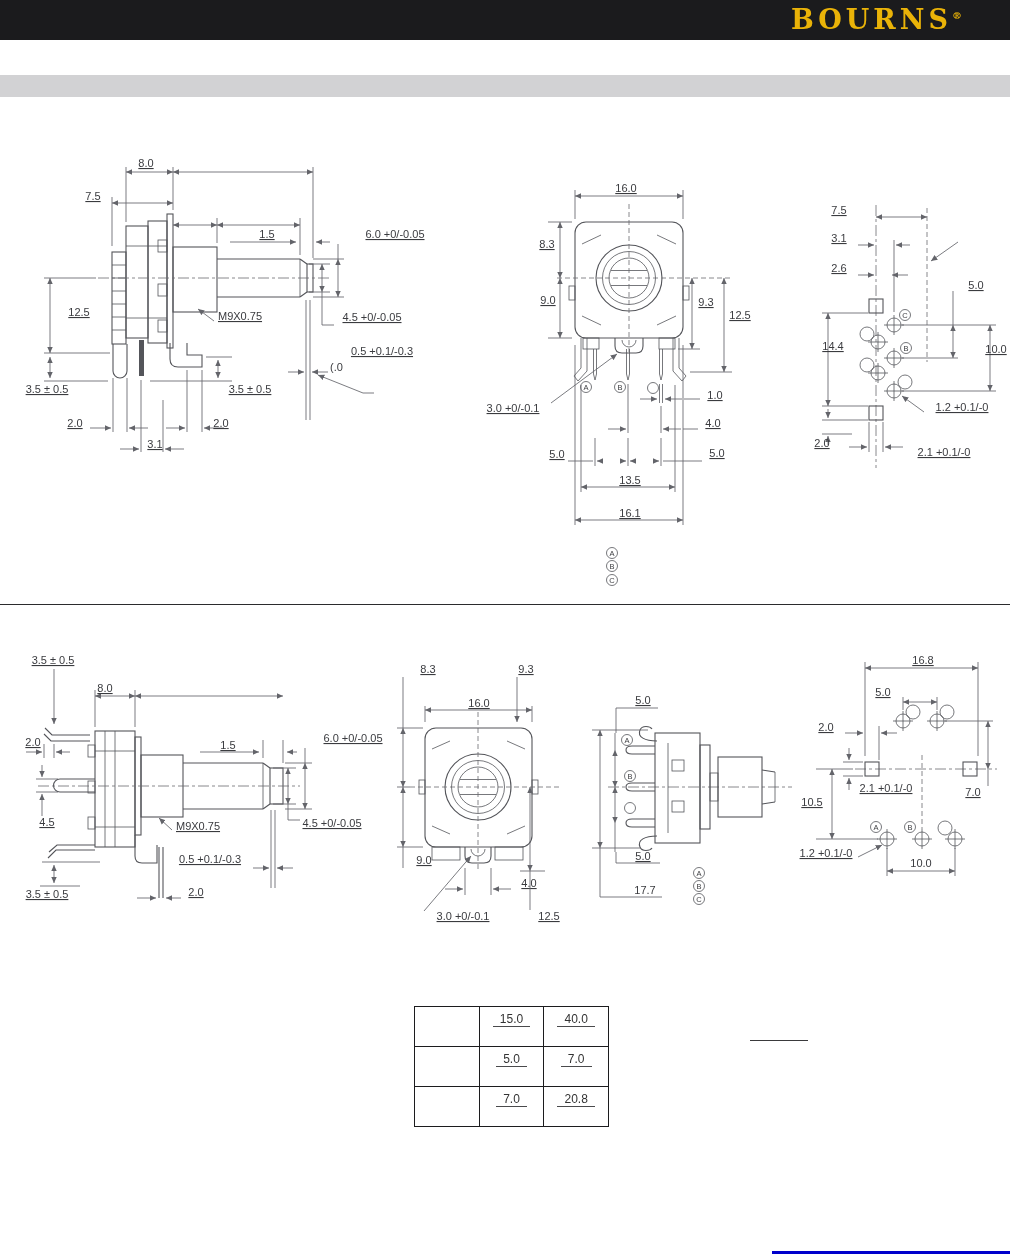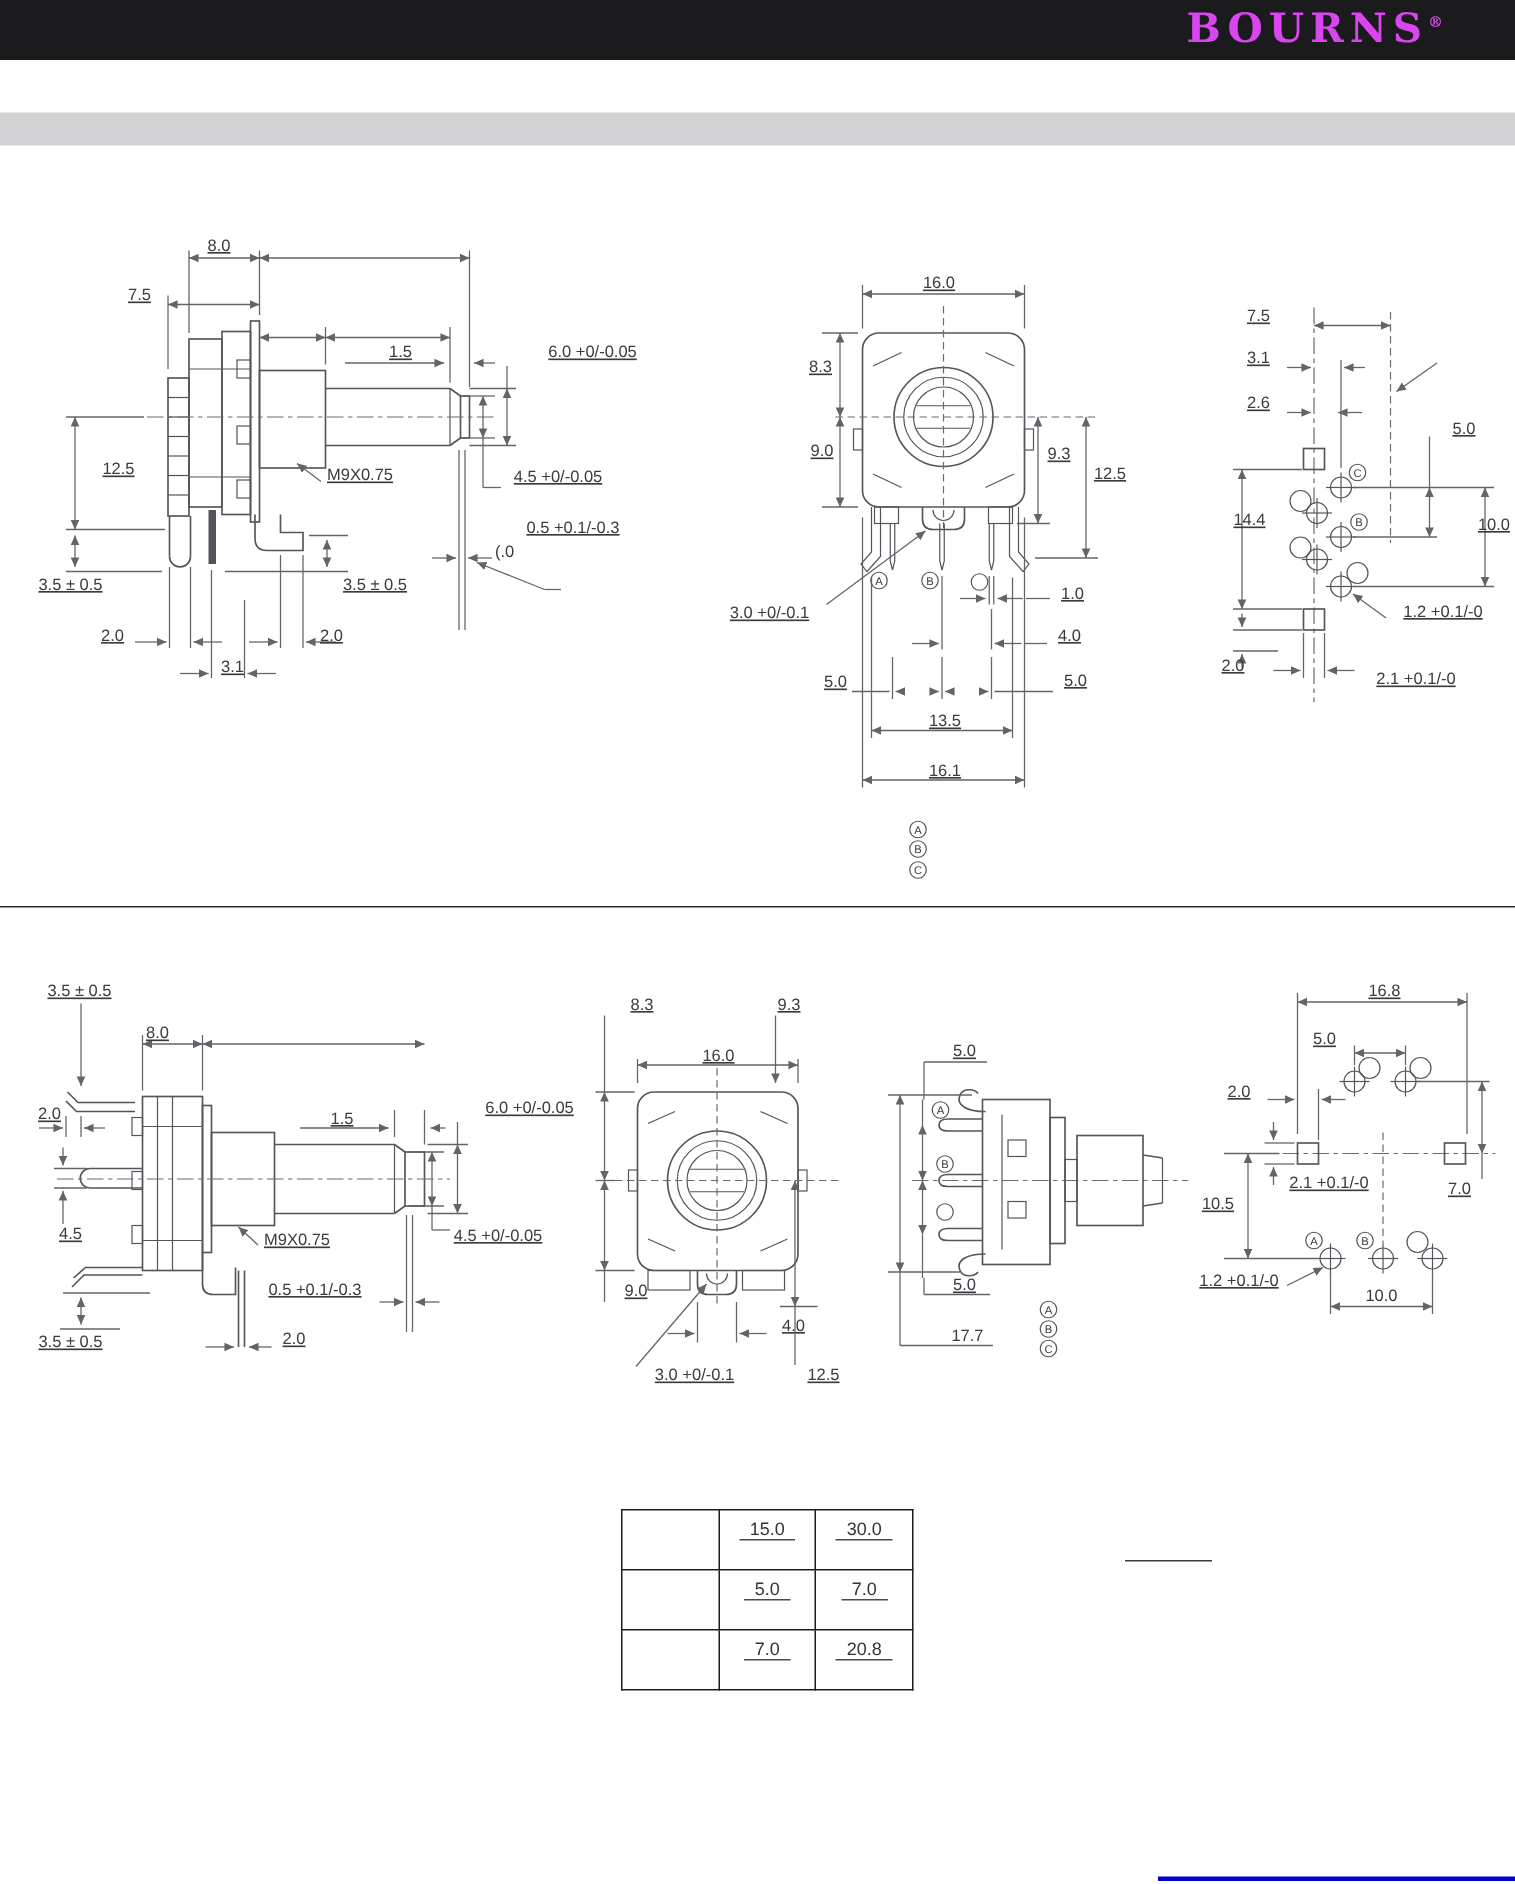--- a/index.html
+++ b/index.html
@@ -1,19 +1,19 @@
 <!DOCTYPE html>
 <html><head>
 <meta charset="utf-8">
 <style>
   html,body{margin:0;padding:0;background:#fff;}
   .page{position:relative;width:1010px;height:1256px;background:#fff;overflow:hidden;
         font-family:"Liberation Sans",sans-serif;}
   .topbar{position:absolute;left:0;top:0;width:1010px;height:40px;background:#1b1b1d;}
-  .logo{position:absolute;right:48px;top:4px;color:#d946ef;font-family:"DejaVu Serif",serif;
+  .logo{position:absolute;right:48px;top:4px;color:#eab308;font-family:"DejaVu Serif",serif;
         font-weight:800;font-size:27px;letter-spacing:4px;}
   .logo sup{font-size:10px;letter-spacing:0;vertical-align:super;}
   .graybar{position:absolute;left:0;top:75px;width:1010px;height:22px;background:#d2d2d4;}
   .divider{position:absolute;left:0;top:604px;width:1010px;height:0;border-top:1.6px solid #2b2b2d;}
   .shortline{position:absolute;left:750px;top:1040px;width:58px;height:0;border-top:1.5px solid #3a3a3c;}
   .bluerule{position:absolute;left:772px;top:1251px;width:238px;height:3px;background:#0000cc;}
   svg.draw{position:absolute;left:0;top:0;}
   svg text{font:11px "Liberation Sans",sans-serif;fill:#3a3b3f;}
   svg text.sm{font-size:7.5px;}
   .u{text-decoration:underline;}
@@ -545,21 +545,21 @@
       <line x1="887" y1="871" x2="955" y2="871" class="d" marker-start="url(#arw)" marker-end="url(#arw)"></line>
       <text text-anchor="middle" x="921" y="867">10.0</text>
     </g>
   </svg>
 
   <table class="dimtable">
     <tbody>
       <tr>
         <td></td>
         <td><span>15.0</span></td>
-        <td><span>30.0</span></td>
+        <td><span>40.0</span></td>
       </tr>
       <tr>
         <td></td>
         <td><span>5.0</span></td>
         <td><span>7.0</span></td>
       </tr>
       <tr>
         <td></td>
         <td><span>7.0</span></td>
         <td><span>20.8</span></td>

